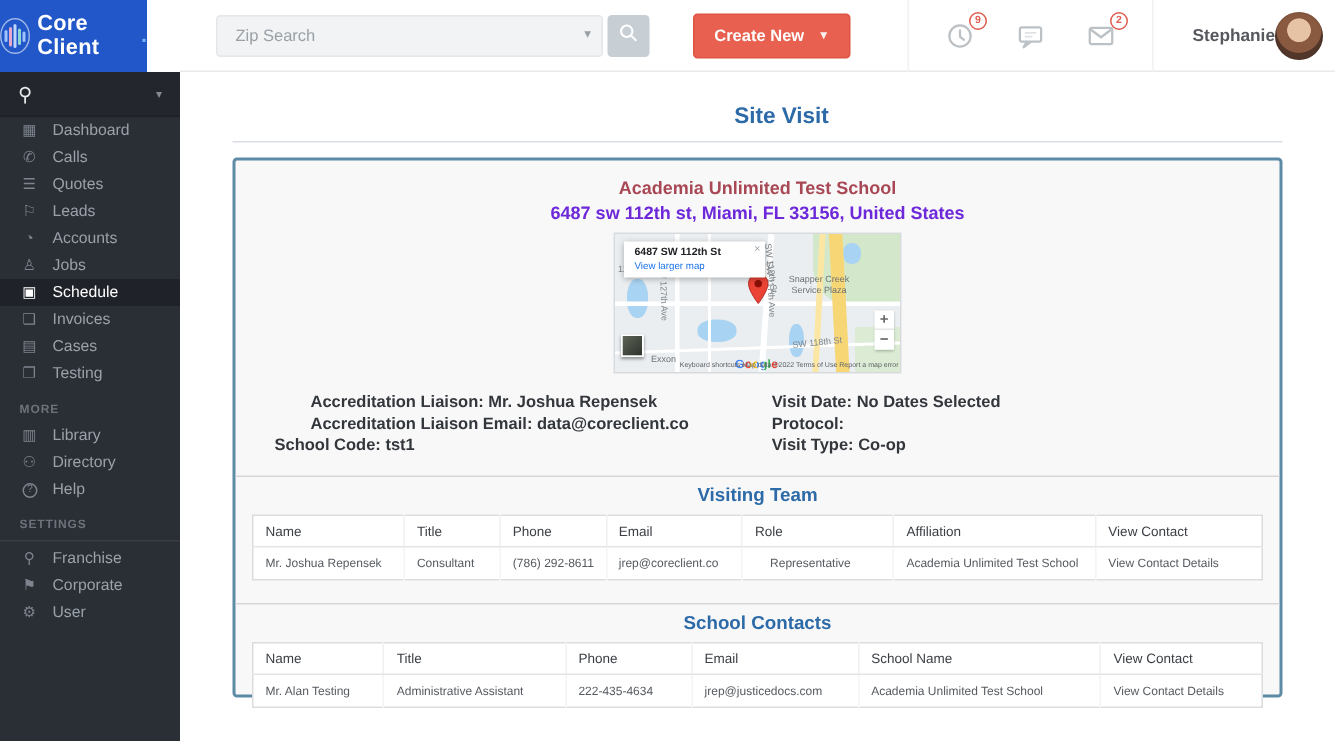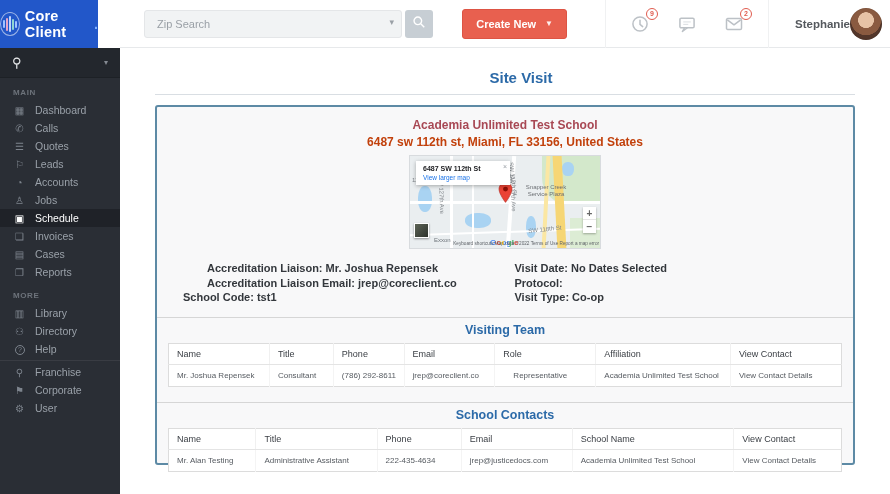--- a/index.html
+++ b/index.html
@@ -59,21 +59,21 @@
   .glyph-help { display:inline-flex; width:10px; height:10px; border:1px solid #7d848d; border-radius:50%;
             font-size:7px; align-items:center; justify-content:center; margin-left:1px; }
 
   
   .main { position:absolute; left:120px; top:48px; right:0; bottom:0; background:#fff; }
   .page-title { text-align:center; color:#2c6aa8; font-weight:bold; font-size:15px; margin-top:21px;padding-left:32px; }
   .title-rule { border:0; border-top:1px solid #d9dee3; margin:8px 35px 0; }
 
   .panel { margin:10px 35px 0; height:360px; background:#f8f8f9; border:2px solid #5d8aa5; border-radius:3px; }
   .school-name { text-align:center; color:#a84854; font-weight:bold; font-size:12px; margin-top:11px; }
-  .school-address { text-align:center; color:#c2410c; font-weight:bold; font-size:12px; margin-top:3px; }
+  .school-address { text-align:center; color:#6d28d9; font-weight:bold; font-size:12px; margin-top:3px; }
 
   
   .map { position:relative; width:190px; height:92px; margin:7px auto 0; background:#eaeef0; overflow:hidden;
          box-shadow:0 0 0 1px #d8dbde; }
   .m-green { position:absolute; right:0; top:0; width:58px; height:48px; background:#d3e8cb; border-radius:0 0 0 26px; }
   .m-green2 { position:absolute; right:0; bottom:0; width:30px; height:30px; background:#dcecd4; }
   .m-water { position:absolute; background:#a9d3f2; border-radius:45%; }
   .m-road { position:absolute; background:#fff; }
   .m-hwy { position:absolute; background:#f6d675; }
   .m-hwy2 { position:absolute; background:#fbe7a3; }
@@ -191,21 +191,20 @@
     <span class="avatar"></span>
   </div>
 </div>
 
 <div class="sidebar">
   <div class="sb-header">
     <span class="glyph">⚲</span>
     <span class="chev">▾</span>
   </div>
 
-  <div class="sb-label">MAIN</div>
   <div class="sb-item">
     <span class="glyph">▦</span>
     <span>Dashboard</span>
   </div>
   <div class="sb-item">
     <span class="glyph">✆</span>
     <span>Calls</span>
   </div>
   <div class="sb-item">
     <span class="glyph">☰</span>
@@ -230,37 +229,38 @@
   <div class="sb-item">
     <span class="glyph">❏</span>
     <span>Invoices</span>
   </div>
   <div class="sb-item">
     <span class="glyph">▤</span>
     <span>Cases</span>
   </div>
   <div class="sb-item">
     <span class="glyph">❐</span>
-    <span>Reports</span>
+    <span>Testing</span>
   </div>
 
   <div class="sb-label">MORE</div>
   <div class="sb-item">
     <span class="glyph">▥</span>
     <span>Library</span>
   </div>
   <div class="sb-item">
     <span class="glyph">⚇</span>
     <span>Directory</span>
   </div>
   <div class="sb-item">
     <span class="glyph"><span class="glyph-help">?</span></span>
     <span>Help</span>
   </div>
 
+  <div class="sb-label">SETTINGS</div>
   <div class="sb-divider-top">
     <div class="sb-item">
       <span class="glyph">⚲</span>
       <span>Franchise</span>
     </div>
     <div class="sb-item">
       <span class="glyph">⚑</span>
       <span>Corporate</span>
     </div>
     <div class="sb-item">
@@ -315,21 +315,21 @@
       </div>
       <div class="m-pegman"></div>
       <div class="m-gas">Exxon</div>
       <div class="m-google">Google</div>
       <div class="m-attrib">Keyboard shortcuts   Map data ©2022   Terms of Use   Report a map error</div>
     </div>
 
     <div class="details">
       <div class="details-left">
         <div class="indent">Accreditation Liaison: Mr. Joshua Repensek</div>
-        <div class="indent">Accreditation Liaison Email: jrep@coreclient.co</div>
+        <div class="indent">Accreditation Liaison Email: data@coreclient.co</div>
         <div>School Code: tst1</div>
       </div>
       <div class="details-right">
         <div>Visit Date: No Dates Selected</div>
         <div>Protocol:</div>
         <div>Visit Type: Co-op</div>
       </div>
     </div>
 
     <div class="section">

